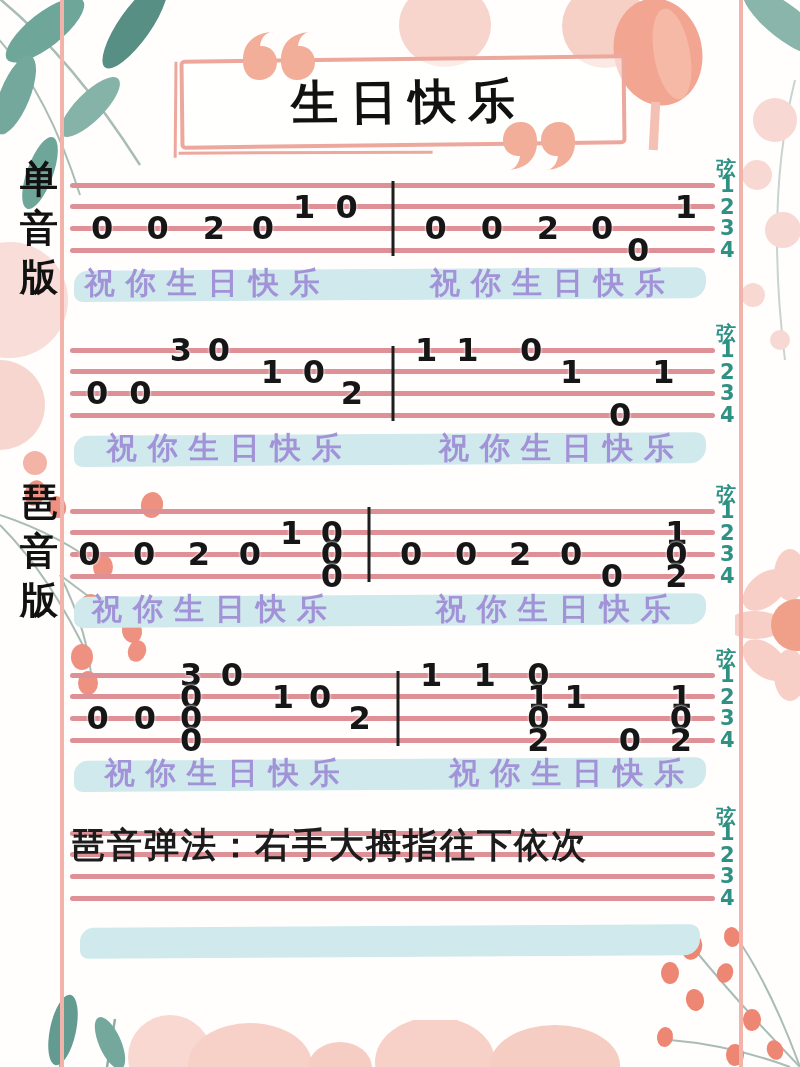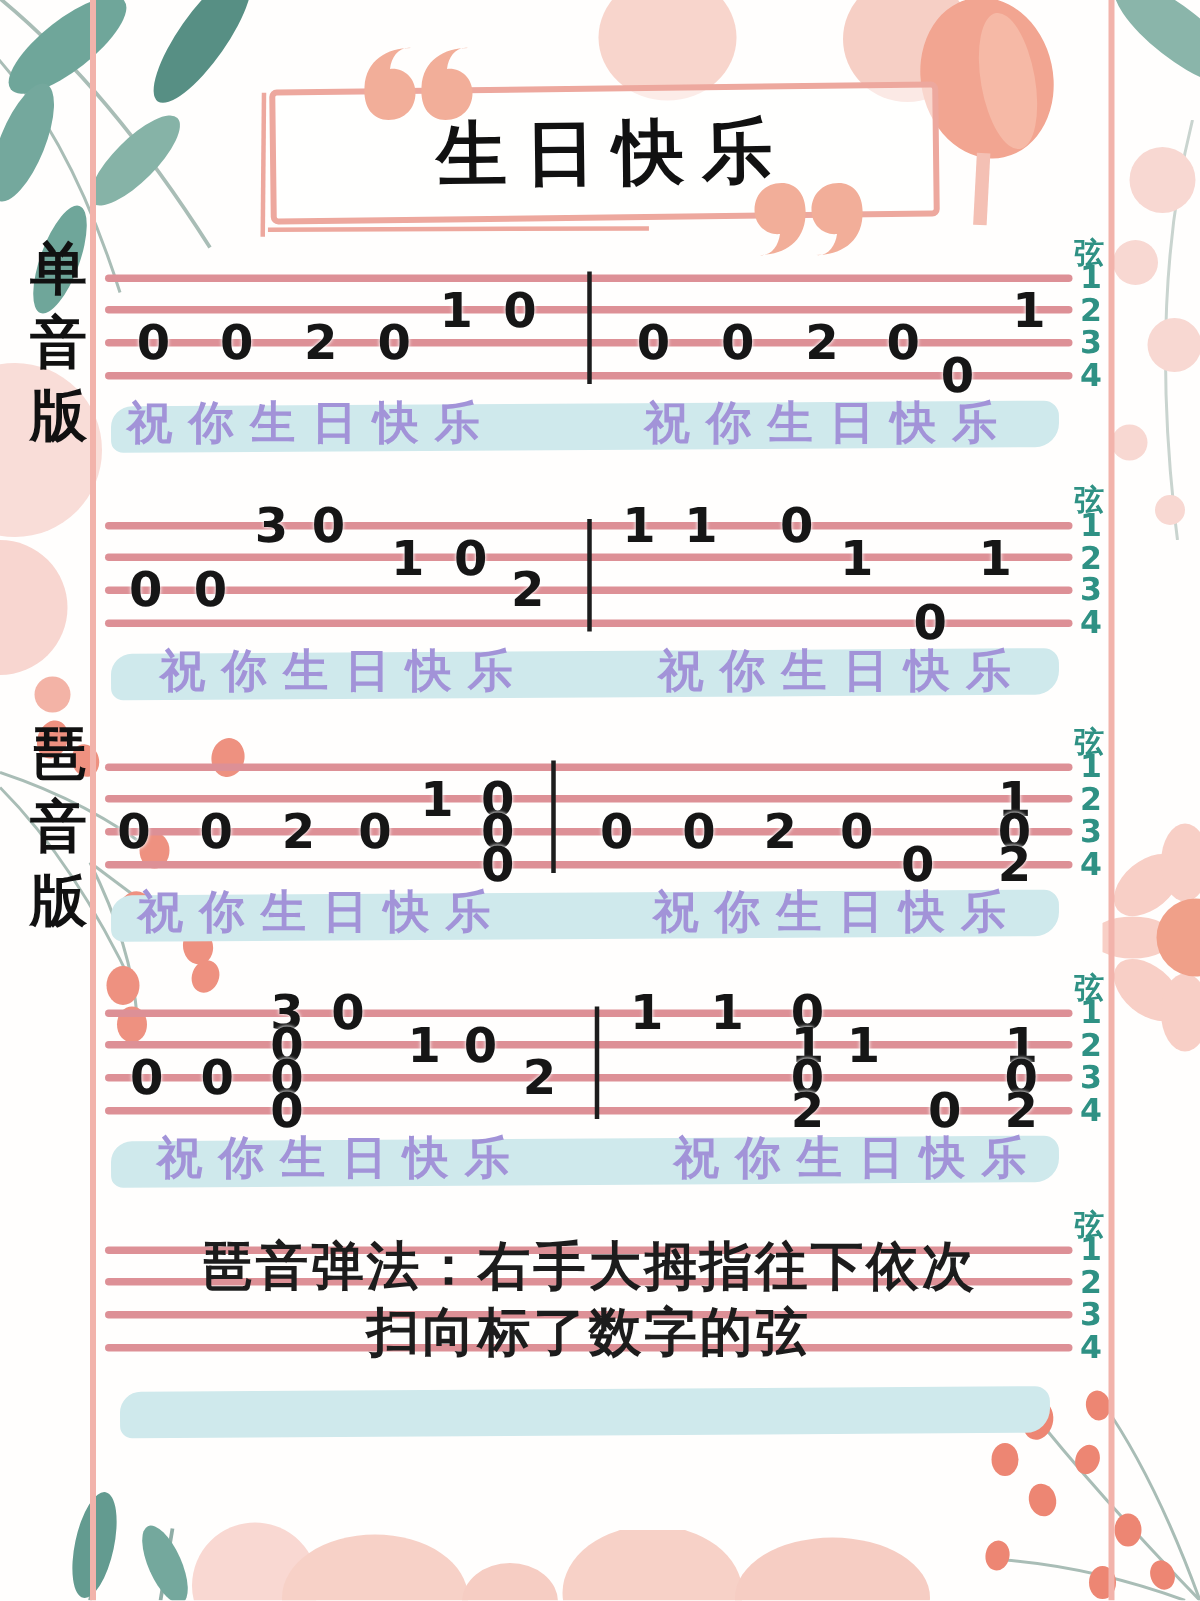--- a/index.html
+++ b/index.html
@@ -46,21 +46,21 @@
   .fret{position:absolute;transform:translate(-50%,-50%);font-size:32px;font-weight:700;color:var(--ink);
     line-height:1;text-shadow:0 0 3px rgba(255,255,255,.85),0 0 2px rgba(255,255,255,.8);}
   .sname{position:absolute;left:646px;font-size:20px;font-weight:700;color:var(--teal);line-height:1;}
   .snum{position:absolute;left:650px;width:26px;height:24px;line-height:24px;font-size:21px;
     font-weight:700;color:var(--teal);}
   .lband{position:absolute;left:4px;width:632px;height:31px;background:var(--band);
     border-radius:14px 10px 16px 8px;transform:rotate(-.35deg);}
   .lband.extra{left:10px;width:620px;}
   .lyric{position:absolute;font-size:30px;font-weight:700;color:var(--lyric);
     letter-spacing:11px;line-height:32px;white-space:nowrap;}
-  .instr{position:absolute;left:0;width:100%;text-align:center;font-size:35px;font-weight:800;
+  .instr{position:absolute;left:0;width:100%;font-size:35px;font-weight:800;
     color:#1c1c1c;letter-spacing:2px;white-space:nowrap;line-height:42px;}
 
   
   #side-labels{position:absolute;inset:0;z-index:3;}
   .side{position:absolute;left:20px;display:flex;flex-direction:column;gap:9px;}
   .sidechar{font-size:38px;font-weight:800;color:#111;line-height:1.05;}
 </style>
 </head>
 <body>
 
@@ -313,18 +313,17 @@
         <div class="sline" style="top: -2.5px;"></div>
         <div class="sline" style="top: 19.2px;"></div>
         <div class="sline" style="top: 40.9px;"></div>
         <div class="sline" style="top: 62.6px;"></div>
         <div class="sname" style="top: -27px;">弦</div>
         <div class="snum" style="top: -12px;">1</div>
         <div class="snum" style="top: 9.7px;">2</div>
         <div class="snum" style="top: 31.4px;">3</div>
         <div class="snum" style="top: 53.1px;">4</div>
         <div class="instr" style="top: -9px;">琶音弹法：右手大拇指往下依次</div>
-        <div class="instr" style="top: 35px;">扫向标了数字的弦</div>
         <div class="lband extra" style="top: 93px;"></div>
       </div>
     </div>
 
 </div>
 
 </body></html>

